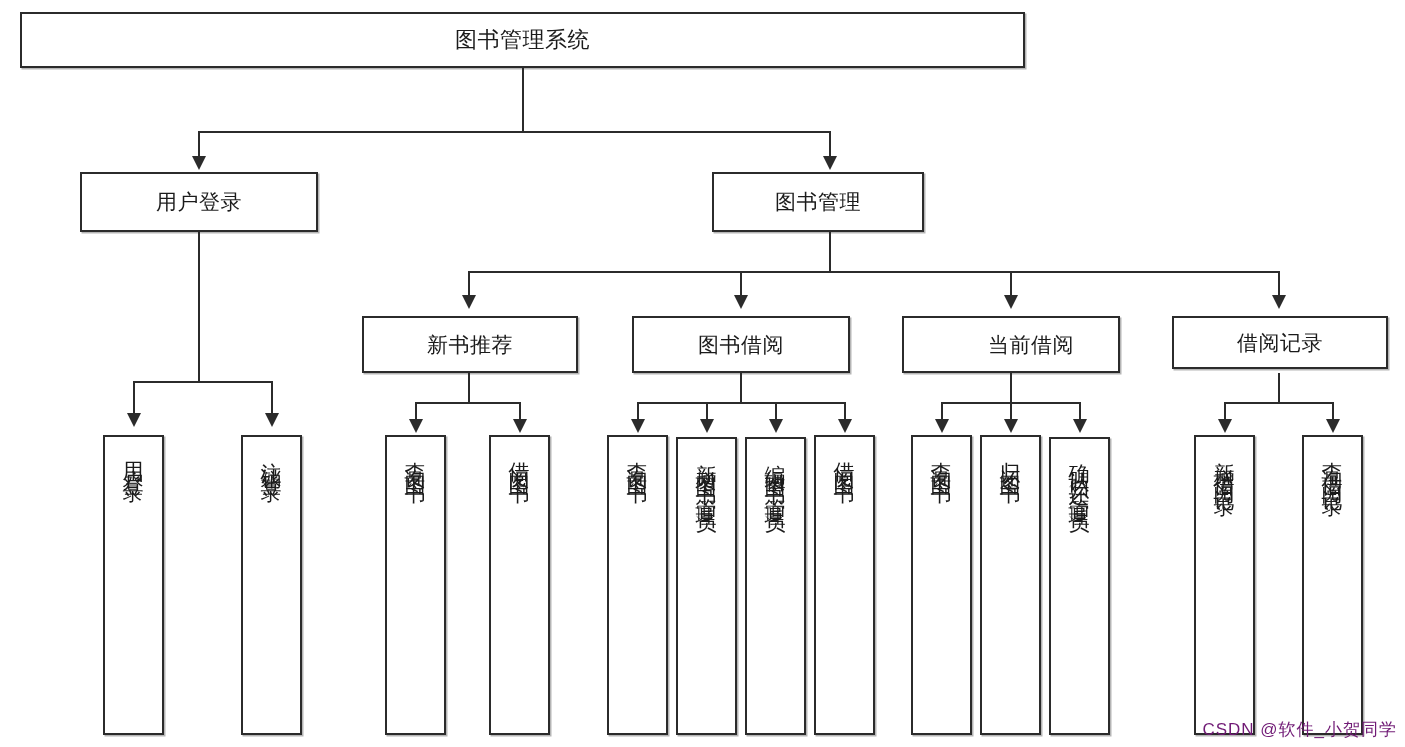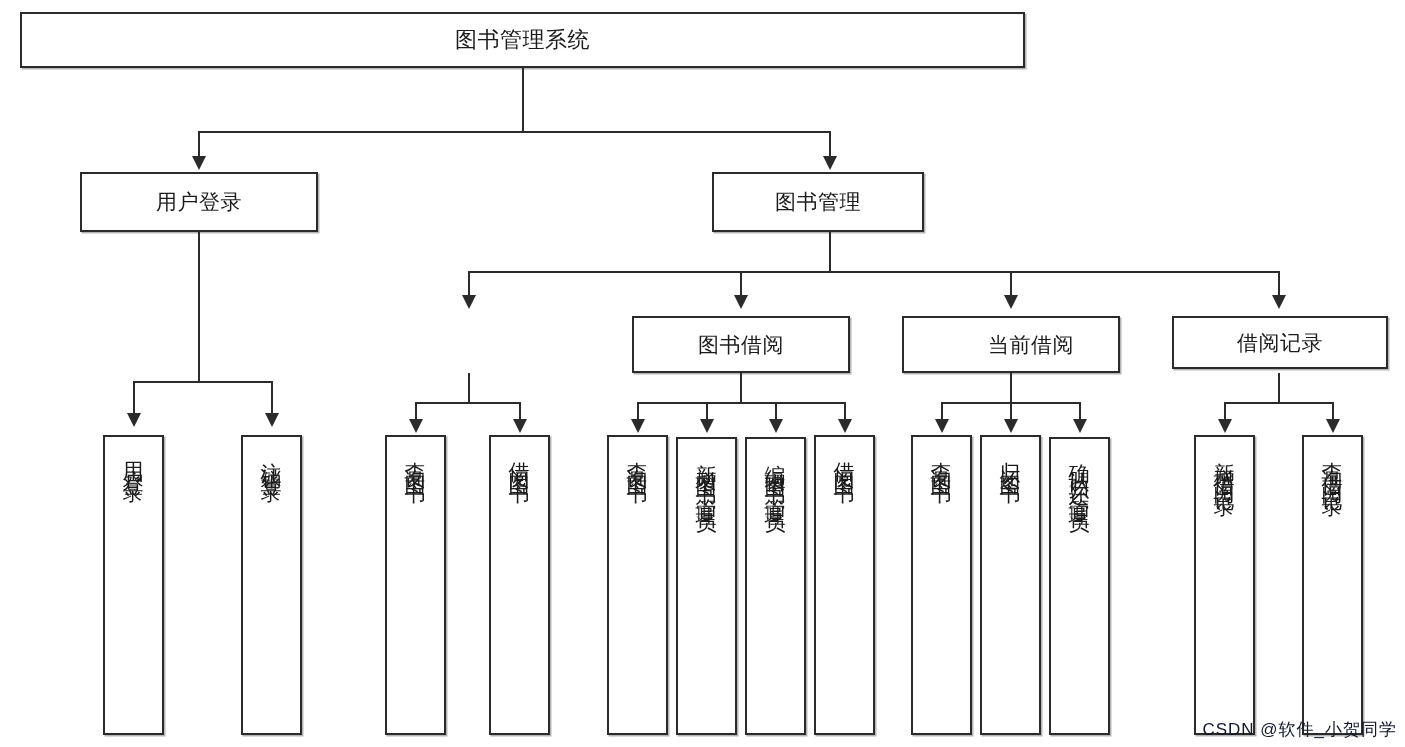--- a/index.html
+++ b/index.html
@@ -59,21 +59,21 @@
     border-left:7px solid transparent;
     border-right:7px solid transparent;
     border-top:14px solid #2b2b2b;
   }
 
   
   #watermark{
     position:absolute;
     right:8px;bottom:6px;
     font-size:17px;
-    color:#0f172a;
+    color:#701a75;
     letter-spacing:1px;
     white-space:nowrap;
     pointer-events:none;
   }
 </style>
 </head>
 <body>
 
 <div id="canvas">
 
@@ -107,20 +107,23 @@
   <div class="ln h" style="left:468px;top:271px;width:812px;"></div>
   <div class="ln v" style="left:468px;top:271px;height:26px;"></div>
   <div class="arrow" style="left:462px;top:295px;"></div>
   <div class="ln v" style="left:740px;top:271px;height:26px;"></div>
   <div class="arrow" style="left:734px;top:295px;"></div>
   <div class="ln v" style="left:1010px;top:271px;height:26px;"></div>
   <div class="arrow" style="left:1004px;top:295px;"></div>
   <div class="ln v" style="left:1278px;top:271px;height:26px;"></div>
   <div class="arrow" style="left:1272px;top:295px;"></div>
 
+  <div class="node h-text" style="left:362px;top:316px;width:216px;height:57px;">
+    <span class="lbl">新书推荐</span>
+  </div>
   <div class="node h-text" style="left:632px;top:316px;width:218px;height:57px;">
     <span class="lbl">图书借阅</span>
   </div>
   <div class="node h-text" style="left:902px;top:316px;width:218px;height:57px;padding-left:40px;">
     <span class="lbl">当前借阅</span>
   </div>
   <div class="node h-text" style="left:1172px;top:316px;width:216px;height:53px;">
     <span class="lbl">借阅记录</span>
   </div>
 

